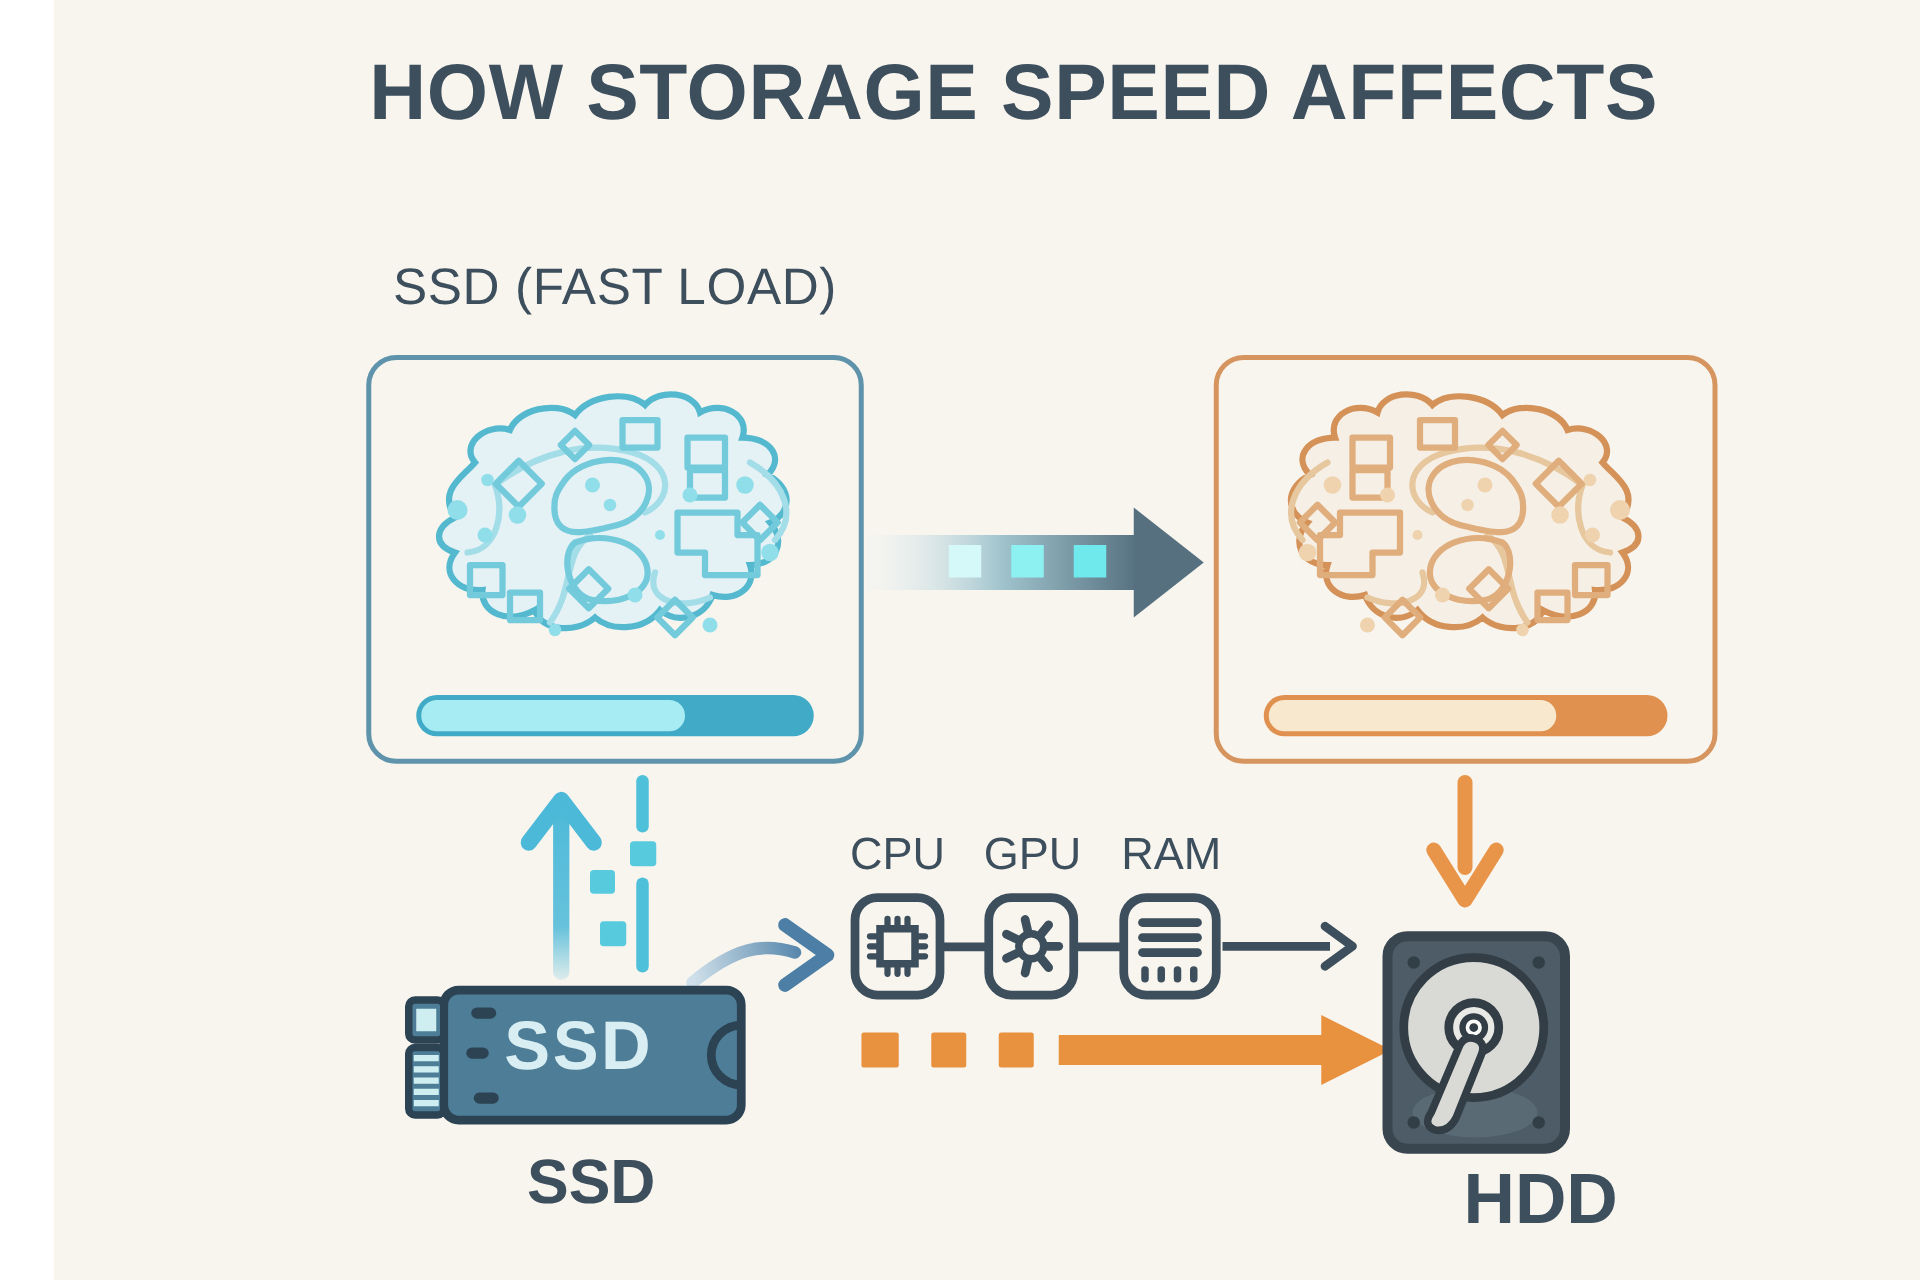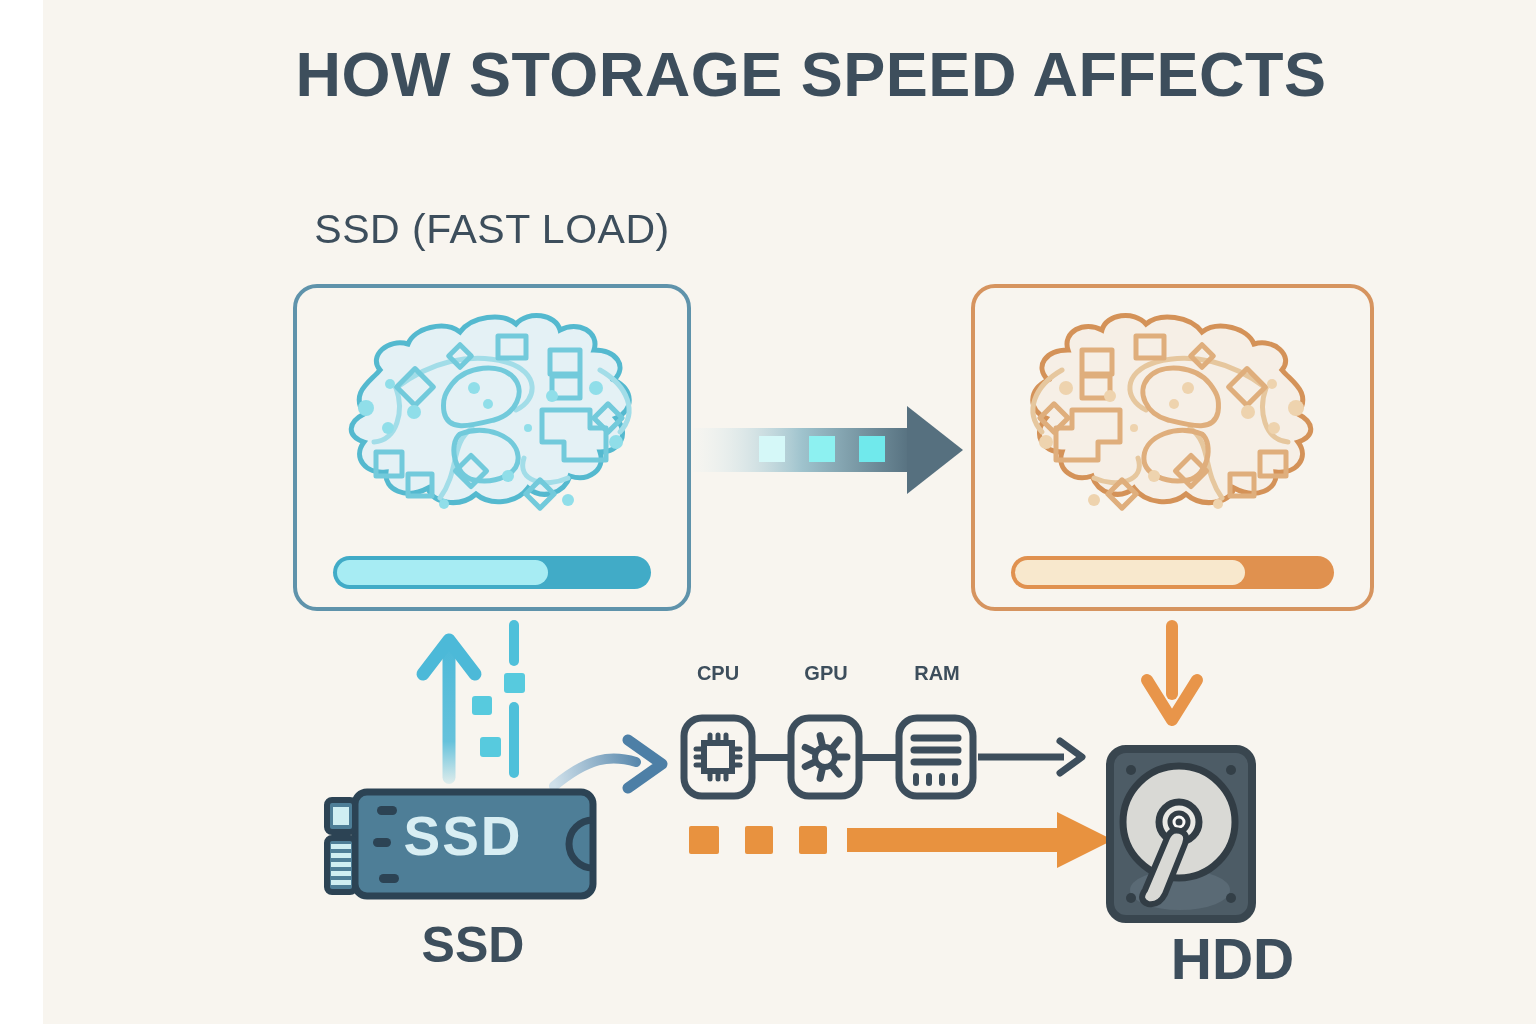--- a/index.html
+++ b/index.html
@@ -50,21 +50,21 @@
   .dash1{left:466px;top:620px;height:46px;}
   .dash2{left:466px;top:702px;height:76px;}
   .sq{position:absolute;width:21px;height:20px;border-radius:3px;background:#57cade;}
   .sq1{left:461px;top:673px;}
   .sq2{left:429px;top:696px;width:20px;height:19px;}
   .sq3{left:437px;top:737px;}
   .curve{position:absolute;left:505px;top:722px;}
   .down-arrow{position:absolute;left:1094px;top:620px;}
   .orange-stream{position:absolute;left:646px;top:810px;}
   
-  .comp-label{position:absolute;top:662px;text-align:center;font-size:20px;font-weight:700;color:var(--ink);}
+  .comp-label{position:absolute;top:662px;text-align:center;font-size:36px;font-weight:400;color:var(--ink);}
   .lbl-cpu{left:637px;width:76px;}
   .lbl-gpu{left:744px;width:78px;}
   .lbl-ram{left:852px;width:84px;}
   .comp-icon{position:absolute;top:714px;}
   .icon-cpu{left:637px;}
   .icon-gpu{left:744px;}
   .icon-ram{left:852px;}
   .connector{position:absolute;top:754px;height:7px;background:var(--ink);border-radius:3px;}
   .conn1{left:709px;width:40px;}
   .conn2{left:817px;width:40px;}

